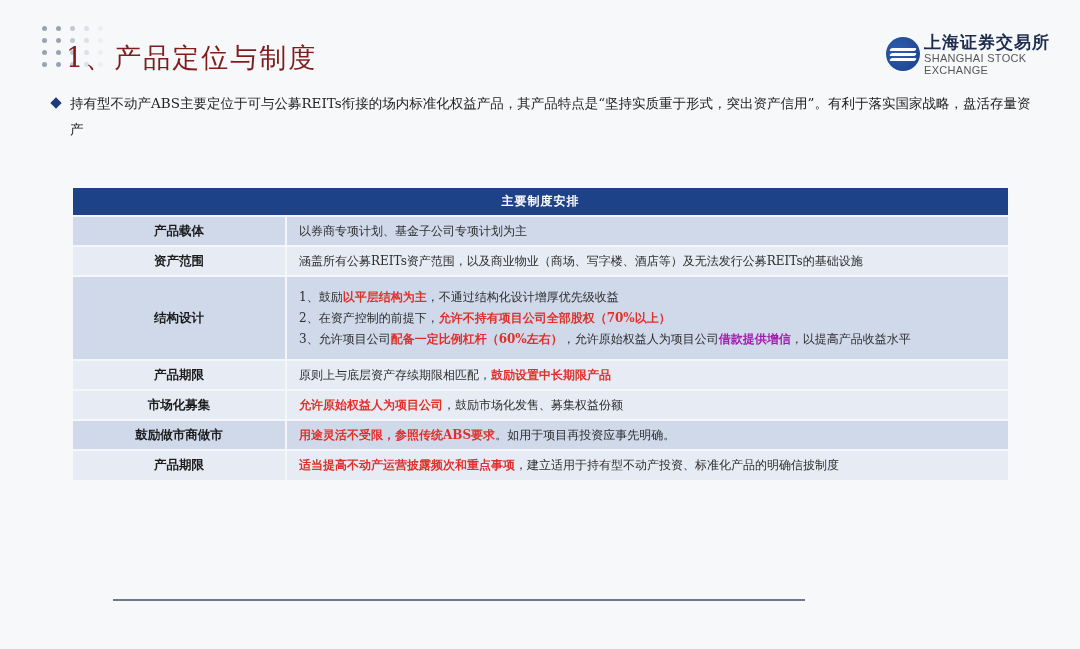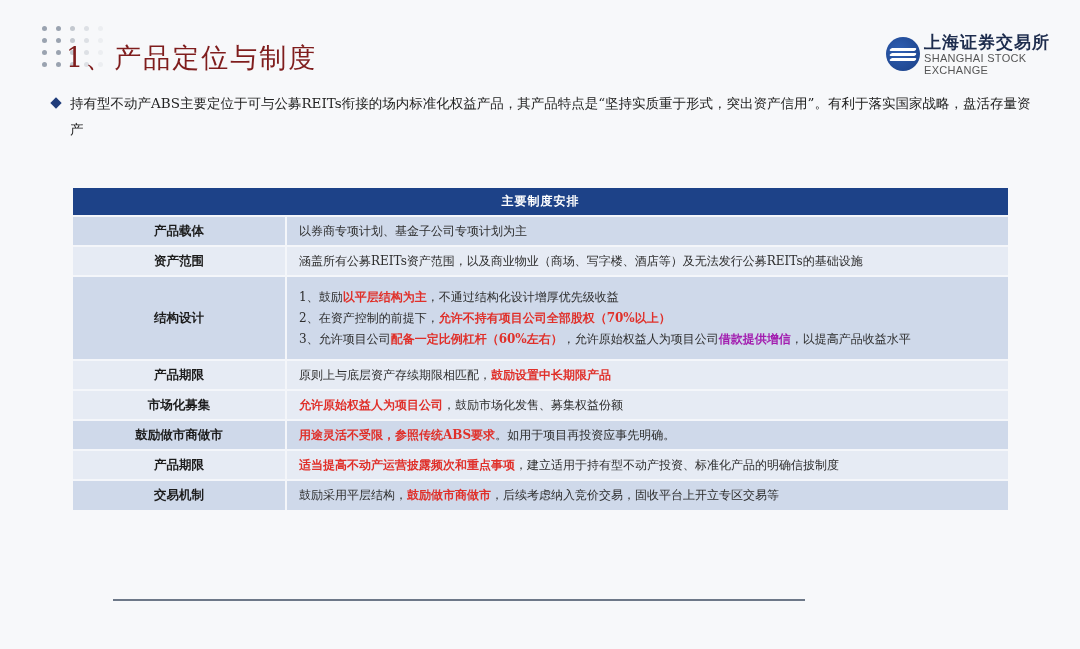--- a/index.html
+++ b/index.html
@@ -143,20 +143,16 @@
         <td class="v"><span class="red">允许原始权益人为项目公司</span><span>，鼓励市场化发售、募集权益份额</span></td>
       </tr>
       <tr class="a">
         <td class="k">鼓励做市商做市</td>
         <td class="v"><span class="red">用途灵活不受限，参照传统ABS要求</span><span>。如用于项目再投资应事先明确。</span></td>
       </tr>
       <tr class="b">
         <td class="k">产品期限</td>
         <td class="v"><span class="red">适当提高不动产运营披露频次和重点事项</span><span>，建立适用于持有型不动产投资、标准化产品的明确信披制度</span></td>
       </tr>
-      <tr class="a">
-        <td class="k">交易机制</td>
-        <td class="v"><span>鼓励采用平层结构，</span><span class="red">鼓励做市商做市</span><span>，后续考虑纳入竞价交易，固收平台上开立专区交易等</span></td>
-      </tr>
     </tbody>
 </table>
 
 <div class="rule"></div>
 
 </body></html>

